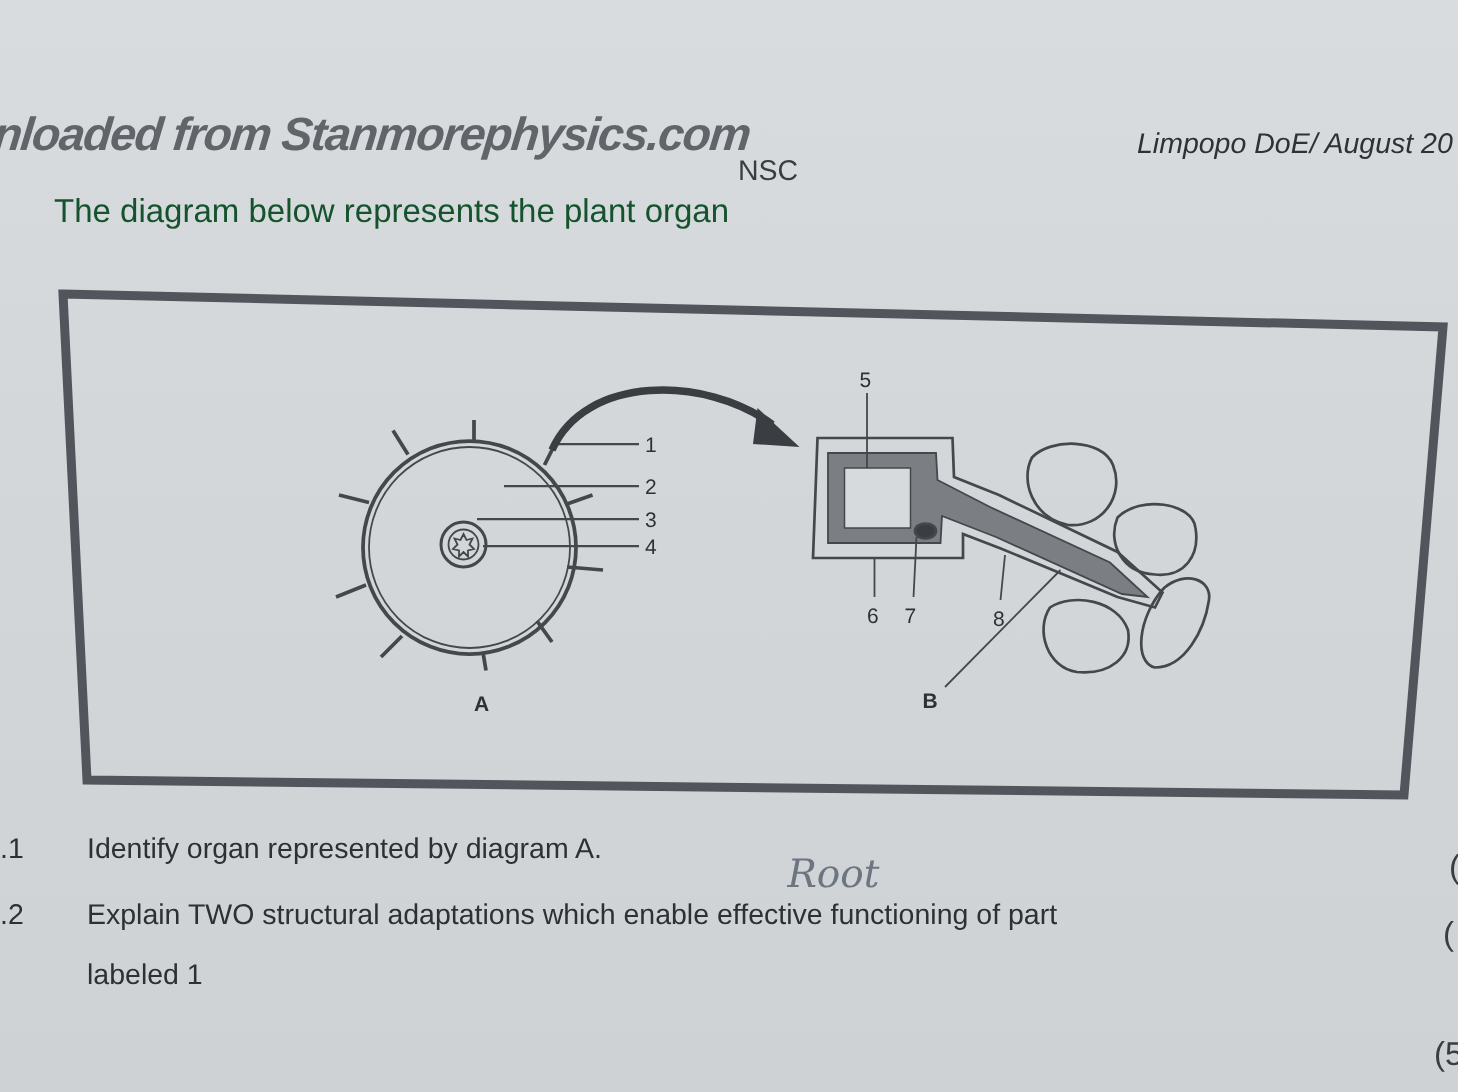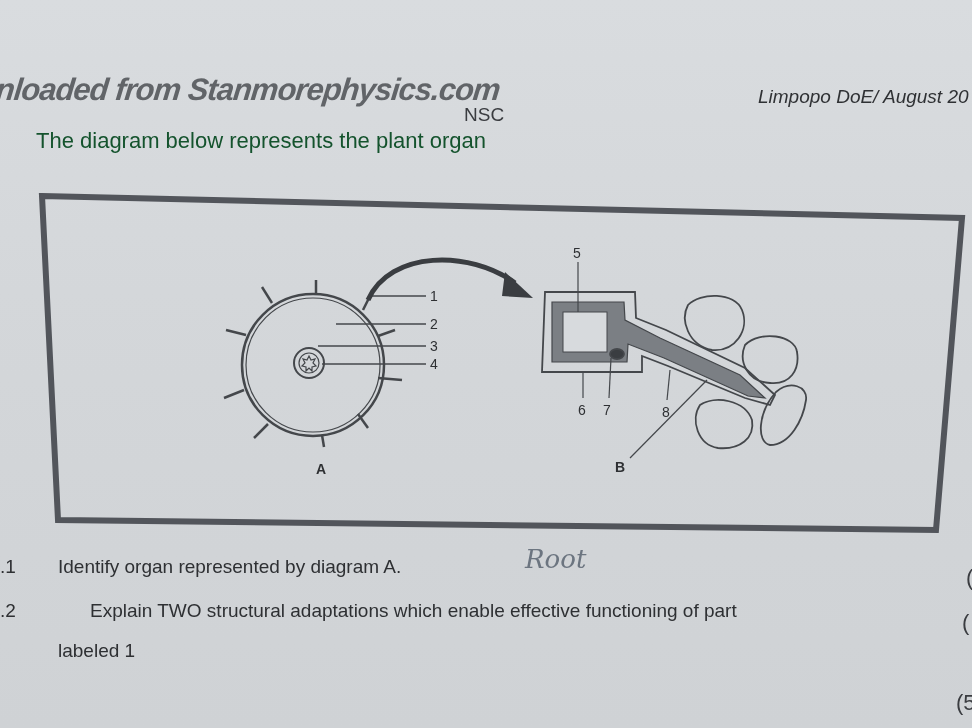--- a/index.html
+++ b/index.html
@@ -8,29 +8,29 @@
     background: linear-gradient(180deg, #d9dcdf 0%, #d4d7da 40%, #cfd2d5 100%);
     font-family: "Liberation Sans", sans-serif;
     color:#2e3033;
   }
   .abs { position:absolute; white-space:nowrap; }
   .watermark {
     left:-4px; top:72px; font-size:31px; font-style:italic; font-weight:bold;
     color:#55585c; letter-spacing:-1px; opacity:0.9;
     transform: skewX(-6deg);
   }
-  .nsc { left:464px; top:104px; font-size:19px; color:#3a3c40; }
+  .nsc { left:492px; top:104px; font-size:19px; color:#3a3c40; }
   .header-right { left:758px; top:86px; font-size:19px; font-style:italic; color:#2f3134; }
   .intro { left:36px; top:128px; font-size:22px; color:#14532d; }
   .q { font-size:19px; color:#2e3033; }
   .q1-num { left:0px; top:556px; }
   .q1-text { left:58px; top:556px; }
-  .q1-ans { left:525px; top:544px; font-family:"DejaVu Serif", serif; font-size:26px; color:#6c7580; font-style:italic; }
+  .q1-ans { left:525px; top:568px; font-family:"DejaVu Serif", serif; font-size:26px; color:#6c7580; font-style:italic; }
   .q2-num { left:0px; top:600px; }
-  .q2-text { left:58px; top:600px;margin-left:32px; }
+  .q2-text { left:58px; top:600px; }
   .q2-cont { left:58px; top:640px; }
   .mark { font-size:22px; color:#3a3c40; }
   .m1 { left:966px; top:565px; }
   .m2 { left:962px; top:610px; }
   .m3 { left:956px; top:690px; }
   svg.diagram { position:absolute; left:0; top:0; }
   .lbl { font-family:"Liberation Sans", sans-serif; font-size:14px; fill:#2e3033; }
   .lblb { font-family:"Liberation Sans", sans-serif; font-size:14px; font-weight:bold; fill:#2e3033; }
 </style>
 </head>

